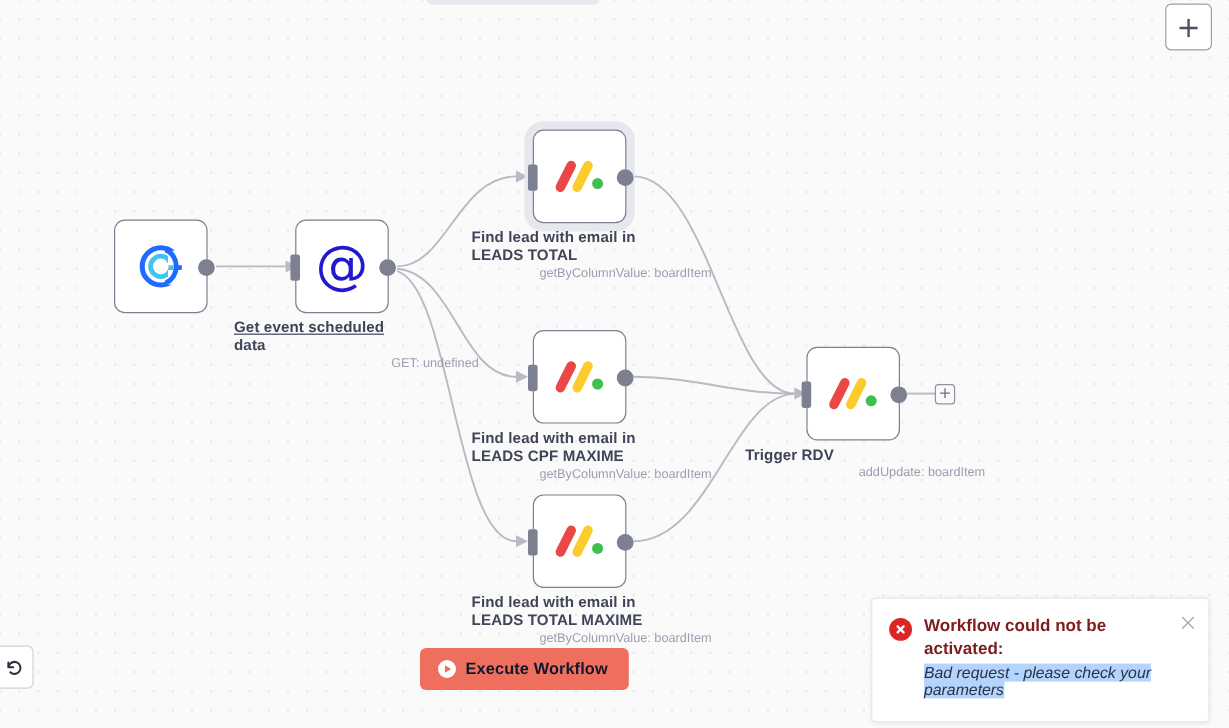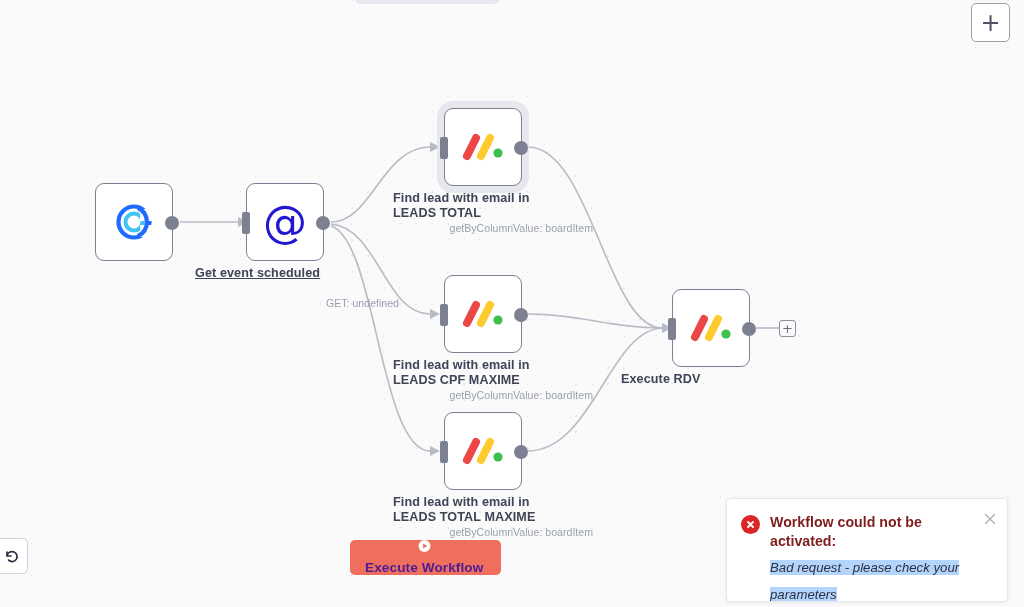--- a/index.html
+++ b/index.html
@@ -139,28 +139,27 @@
 
   
   .execute-btn {
     position: absolute;
     left: 350px; top: 540px;
     height: 35px;
     padding: 0 18px 0 15px;
     background: #ef6f5e;
     border: none;
     border-radius: 5px;
-    color: #4c1d95;
+    color: #0f172a;
     font-size: 13.6px;
     font-weight: 700;
     font-family: "Liberation Sans", sans-serif;
     display: flex; align-items: center; gap: 8px;
     cursor: pointer;
     letter-spacing: 0.1px;
-    flex-direction: column;
   }
 
   
   .toast {
     position: absolute;
     left: 726px; top: 498px;
     width: 282px; height: 104px;
     background: #fff;
     border: 1px solid #e6e7ec;
     border-radius: 4px;
@@ -183,21 +182,21 @@
     font-weight: 700;
     color: #7f1d1d;
     line-height: 19px;
     padding-right: 16px;
   }
   .toast-msg {
     margin-top: 3px;
     font-size: 13.2px;
     font-style: italic;
     color: #2d3142;
-    line-height: 27px;
+    line-height: 14px;
   }
   .toast-msg span { background: #b3d4fc; }
   .toast-close {
     position: absolute;
     right: 10px; top: 13px;
     width: 14px; height: 14px;
     cursor: pointer;
   }
 </style>
 </head>
@@ -246,20 +245,21 @@
   </div>
 
   <div class="node" style="left:246px; top:183px;">
     <div class="port-in"></div>
     <div class="icon-wrap">
       <span class="at-glyph">@</span>
     </div>
     <div class="port-out"></div>
   </div>
   <div class="node-label" style="left:195px; top:266px;text-decoration:underline;">Get event scheduled</div>
+  <div class="node-label" style="left:195px; top:281px;">data</div>
   <div class="node-sub" style="left:179px; top:297px;">GET: undefined</div>
 
   <div class="node selected" style="left:444px; top:108px;">
     <div class="port-in"></div>
     <div class="icon-wrap">
       <svg width="44" height="30" viewBox="0 0 44 30">
         <path d="M 6 24 L 15 6" stroke="#eb4747" stroke-width="8" stroke-linecap="round" fill="none"></path>
         <path d="M 20 24 L 29 6" stroke="#fdcb2e" stroke-width="8" stroke-linecap="round" fill="none"></path>
         <circle cx="37" cy="21" r="4.6" fill="#3fbf4b"></circle>
       </svg>
@@ -304,21 +304,22 @@
     <div class="port-in"></div>
     <div class="icon-wrap">
       <svg width="44" height="30" viewBox="0 0 44 30">
         <path d="M 6 24 L 15 6" stroke="#eb4747" stroke-width="8" stroke-linecap="round" fill="none"></path>
         <path d="M 20 24 L 29 6" stroke="#fdcb2e" stroke-width="8" stroke-linecap="round" fill="none"></path>
         <circle cx="37" cy="21" r="4.6" fill="#3fbf4b"></circle>
       </svg>
     </div>
     <div class="port-out"></div>
   </div>
-  <div class="node-label" style="left:621px; top:372px;">Execute RDV</div>
+  <div class="node-label" style="left:621px; top:372px;">Trigger RDV</div>
+  <div class="node-sub" style="left:601px; top:388px;">addUpdate: boardItem</div>
 
   <div class="plus-endpoint" style="left:779px; top:320px;">+</div>
 
   <div class="add-button">+</div>
 
   <div class="undo-button">
     <svg width="16" height="16" viewBox="0 0 16 16">
       <path d="M 4 4 L 4 8 L 8 8" fill="none" stroke="#2d3142" stroke-width="1.7" stroke-linecap="round" stroke-linejoin="round"></path>
       <path d="M 4.2 7.4 A 5 5 0 1 1 5.6 12.2" fill="none" stroke="#2d3142" stroke-width="1.7" stroke-linecap="round"></path>
     </svg>

